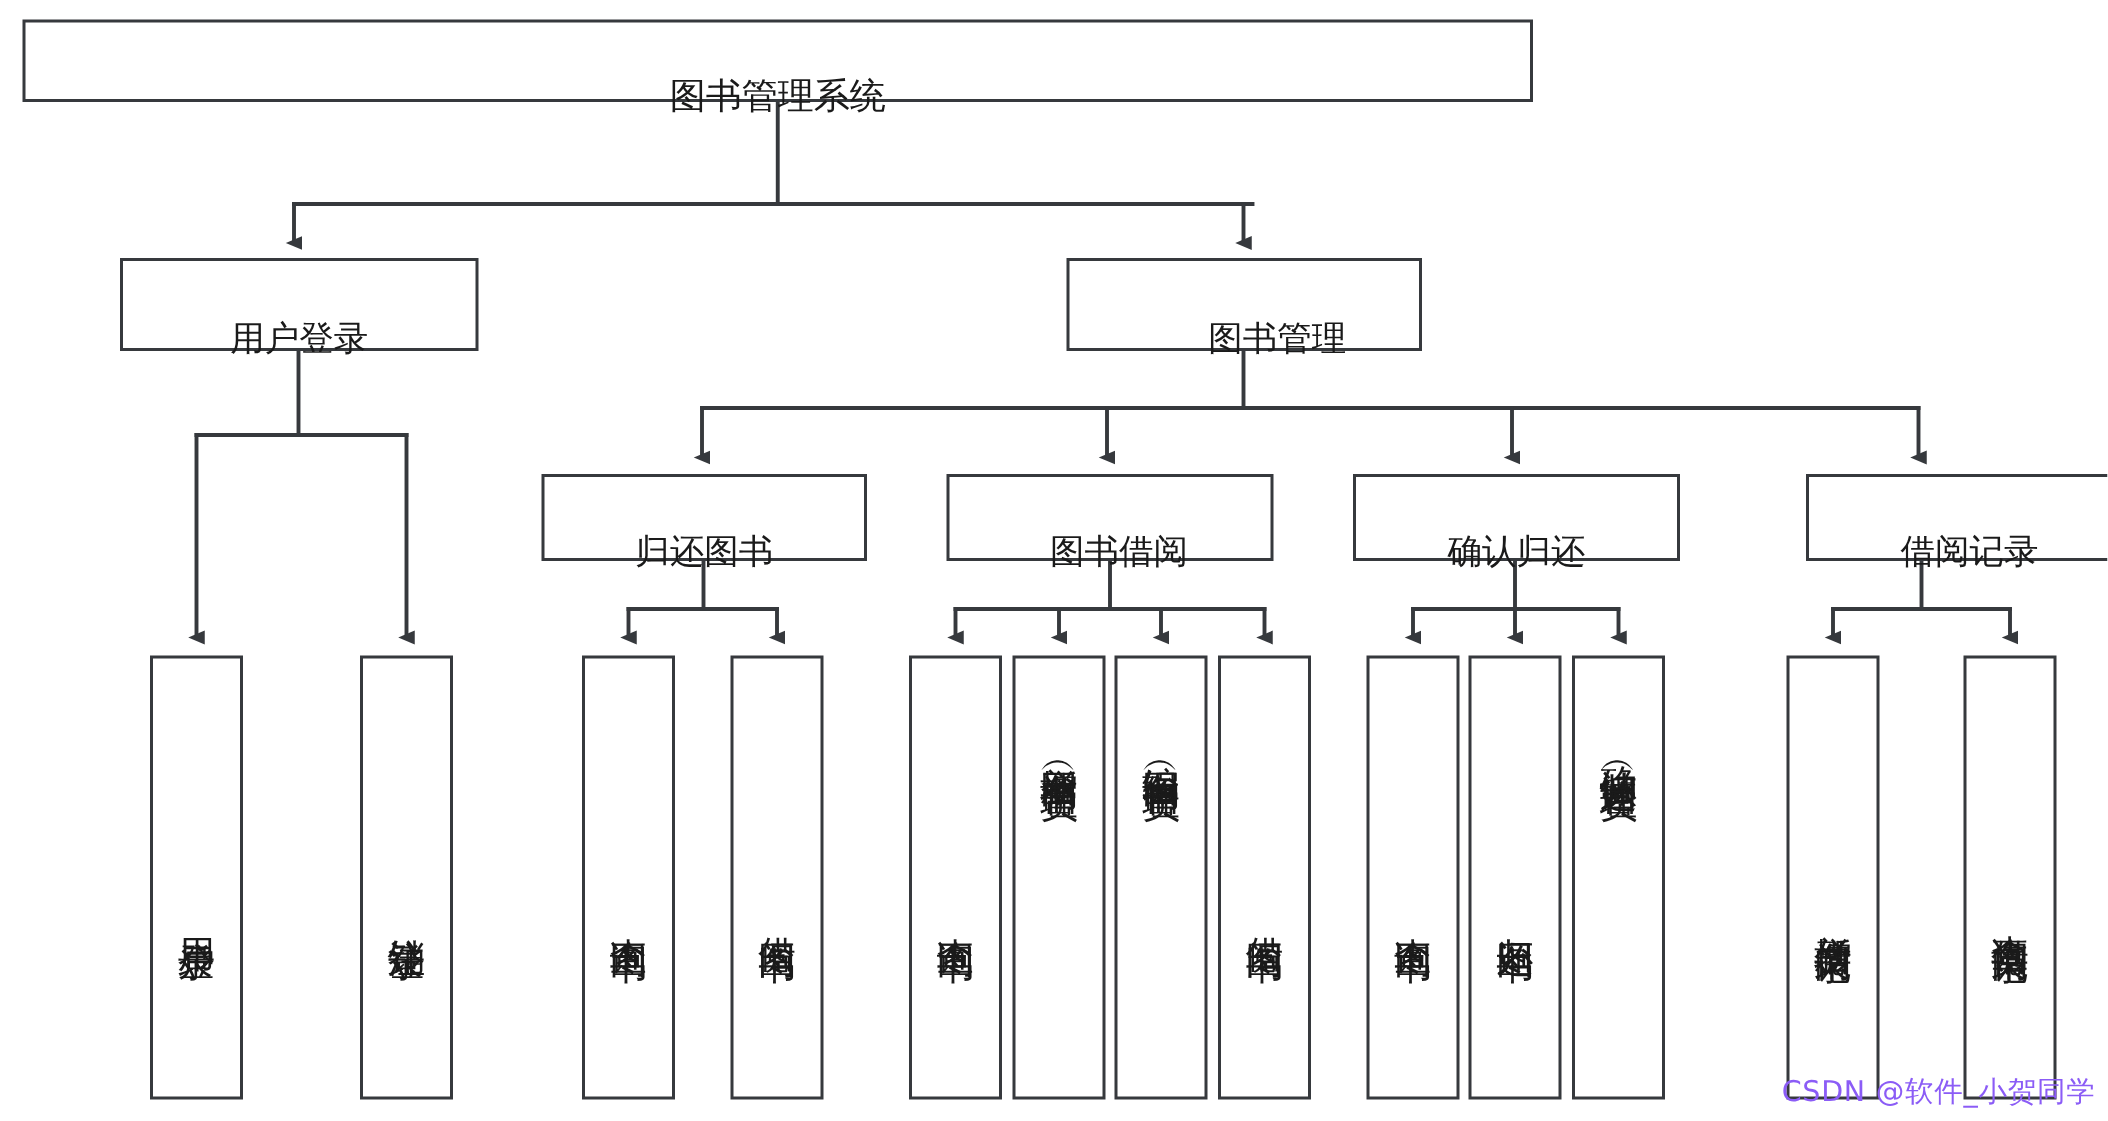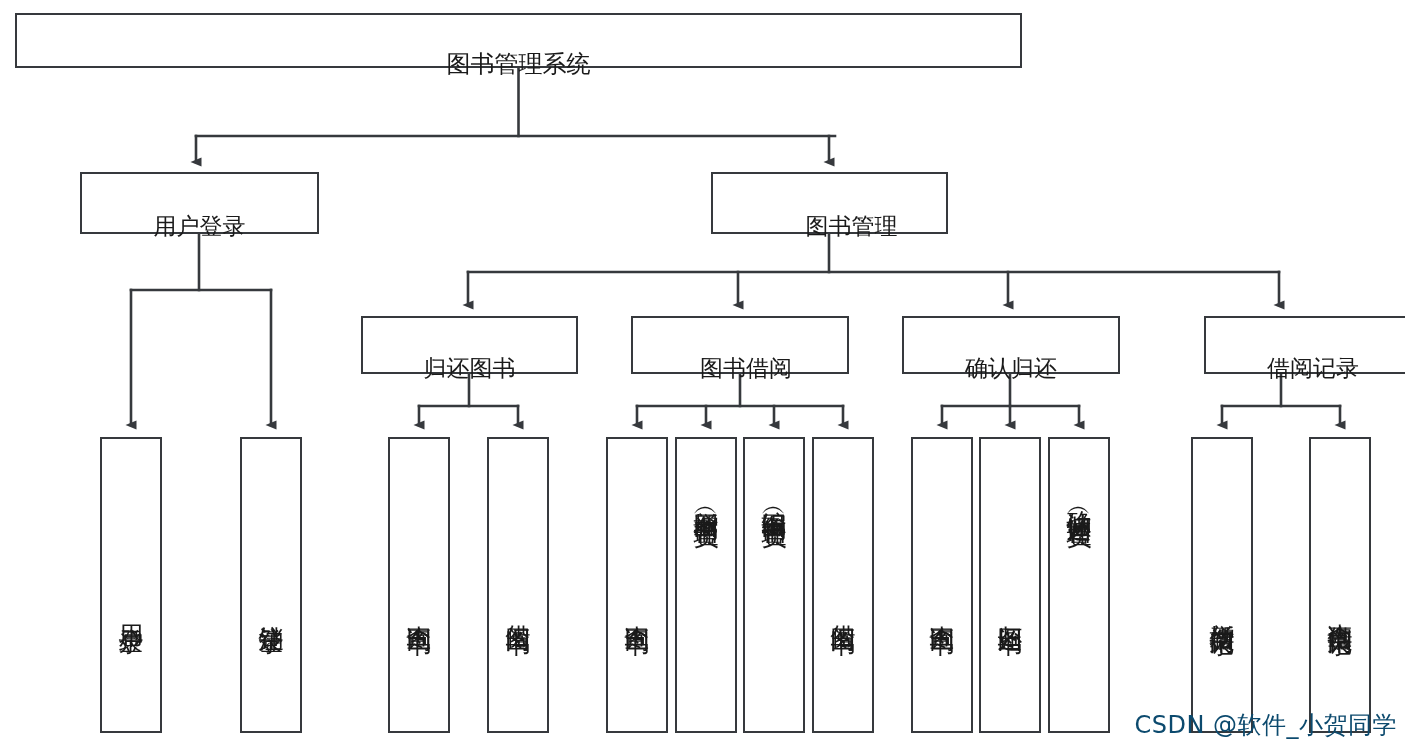--- a/index.html
+++ b/index.html
@@ -64,22 +64,22 @@
   }
   
   .node.vert.centered {
     align-items: center;
     padding-top: 0;
   }
   .watermark {
     position: absolute;
     right: 8px;
     bottom: 6px;
-    font-size: 24px;
-    color: #0c4a6e;
+    font-size: 19px;
+    color: #8b5cf6;
     letter-spacing: 0.5px;
     z-index: 3;
     white-space: nowrap;
   }
 </style>
 </head>
 <body>
 
 <div id="canvas">
 

